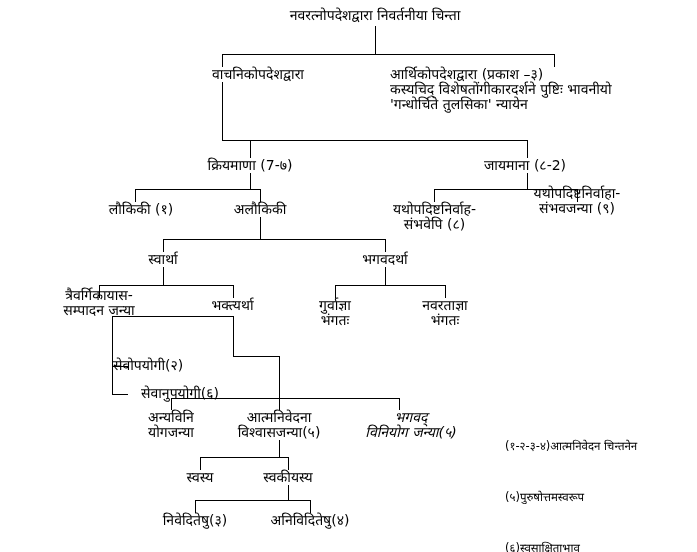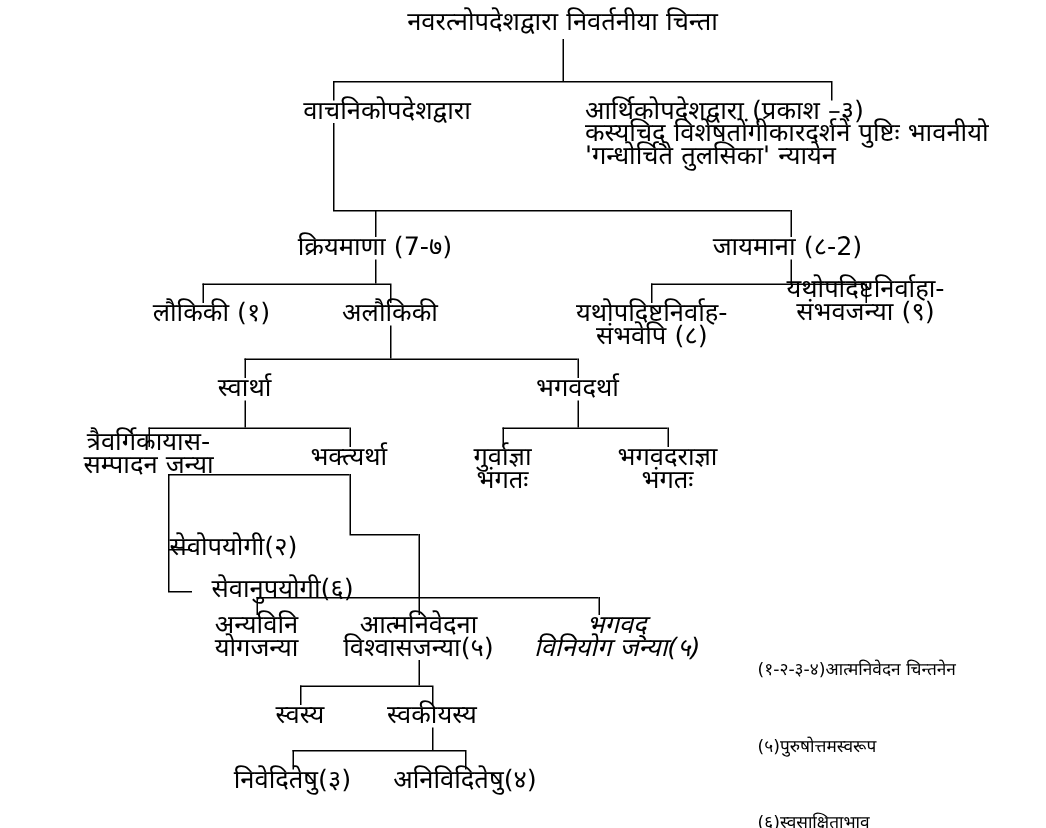--- a/index.html
+++ b/index.html
@@ -11,21 +11,21 @@
     position: relative;
     width: 697px;
     height: 552px;
     background: #ffffff;
     font-family: "DejaVu Sans", sans-serif;
     color: #000000;
     overflow: hidden;
   }
   .node {
     position: absolute;
-    font-size: 17px;
+    font-size: 14px;
     line-height: 15px;
     color: #000;
     white-space: pre;
     text-align: center;
   }
   .node.left {
     text-align: left;
   }
   .line {
     position: absolute;
@@ -74,21 +74,21 @@
   <div class="node" style="left:108px; top:252px; width:110px;">स्वार्था</div>
 
   <div class="node" style="left:44px; top:288px; width:110px;">त्रैवर्गिकायास-
 सम्पादन जन्या</div>
 
   <div class="node" style="left:180px; top:298px; width:105px;">भक्त्यर्था</div>
 
   <div class="node" style="left:290px; top:298px; width:90px;">गुर्वाज्ञा
 भंगतः</div>
 
-  <div class="node" style="left:395px; top:298px; width:100px;">भगवदराज्ञा
+  <div class="node" style="left:395px; top:298px; width:100px;">नवरताज्ञा
 भंगतः</div>
 
   <div class="node left" style="left:113px; top:358px; width:120px;">सेवोपयोगी(२)</div>
 
   <div class="node left" style="left:113px; top:386px; width:130px;margin-left:28px;">सेवानुपयोगी(६)</div>
 
   <div class="node" style="left:126px; top:410px; width:90px;">अन्यविनि
 योगजन्या</div>
 
   <div class="node" style="left:218px; top:410px; width:122px;">आत्मनिवेदना

